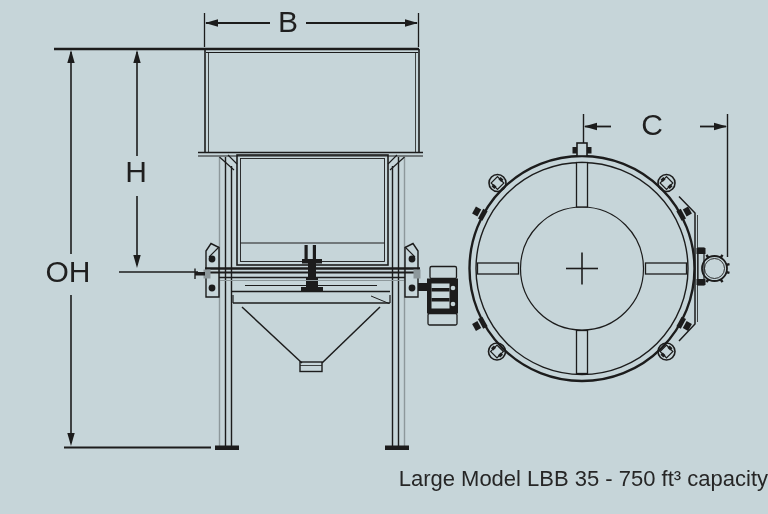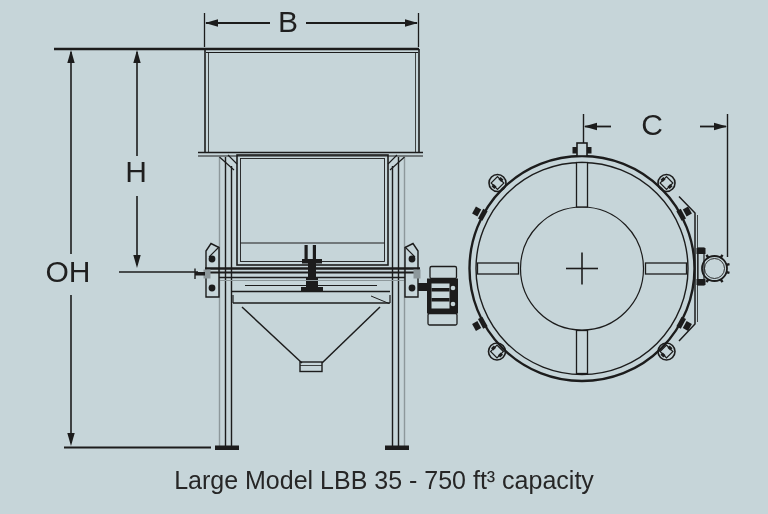--- a/index.html
+++ b/index.html
@@ -15,23 +15,23 @@
     position:absolute;
     color:#1f1f1f;
     font-size:30px;
     line-height:1;
     transform:translateX(-50%);
     white-space:nowrap;
   }
   .caption{
     position:absolute;
     left:0;right:0;top:467px;
-    text-align:center;
+    text-align:right;
     color:#262626;
-    font-size:25px;
+    font-size:22px;
     line-height:1.1;
     white-space:nowrap;
   }
 </style>
 </head>
 <body>
 
 <div id="canvas">
 
 <svg id="drawing" width="768" height="514" viewBox="0 0 768 514" stroke-linecap="butt" fill="none">

